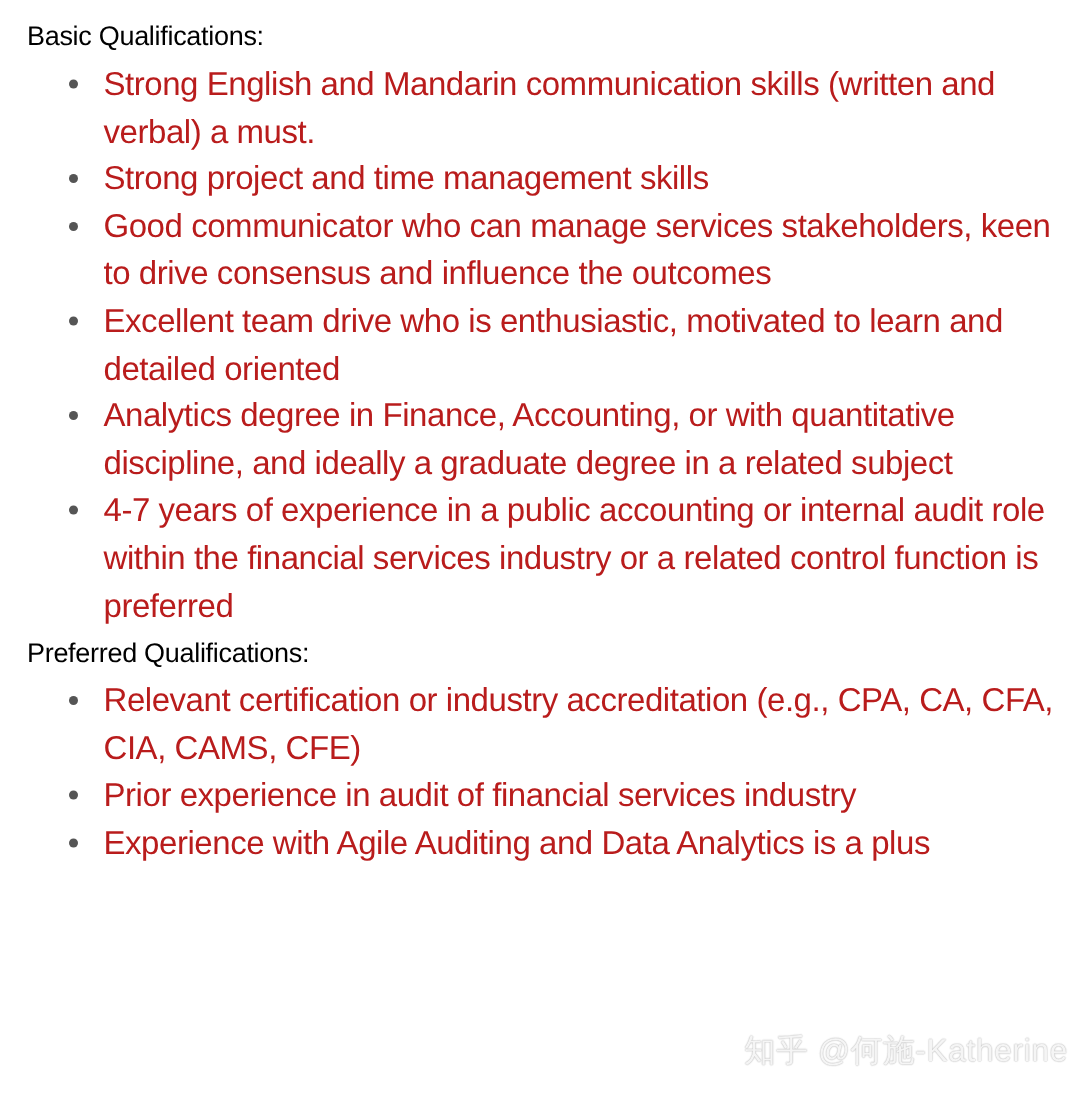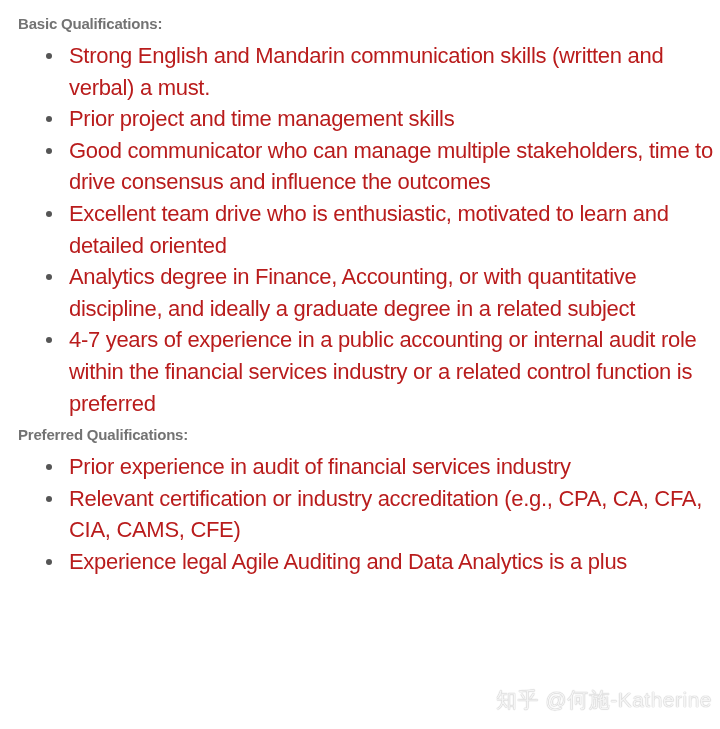--- a/index.html
+++ b/index.html
@@ -5,21 +5,21 @@
   html, body { margin: 0; padding: 0; }
   body {
     width: 720px; height: 729px; overflow: hidden;
     background: #ffffff;
     font-family: "Liberation Sans", sans-serif;
     color: #555555;
     position: relative;
   }
   .doc { position: absolute; left: 18px; top: 8px; right: 6px; }
   h2 {
-    margin: 0; font-size: 15px; font-weight: bold; color: #737373;
+    margin: 0; font-size: 18px; font-weight: normal; color: #000000;
     line-height: 32px; letter-spacing: -0.2px;
   }
   ul { margin: 0; padding: 0 0 0 51px; list-style: none; }
   li {
     position: relative; font-size: 22px; line-height: 31.6px;
     letter-spacing: -0.3px; color: #b91c1c;
   }
   li .bullet {
     position: absolute; left: -23px; top: 13px; width: 6px; height: 6px;
     border-radius: 50%; background: #555555;
@@ -33,30 +33,30 @@
   }
 </style>
 </head>
 <body>
 
 <div class="doc">
   <section>
     <h2>Basic Qualifications:</h2>
     <ul>
       <li><span class="bullet"></span><span>Strong English and Mandarin communication skills (written and verbal) a must.</span></li>
-      <li><span class="bullet"></span><span>Prior project and time management skills</span></li>
-      <li><span class="bullet"></span><span>Good communicator who can manage multiple stakeholders, time to drive consensus and influence the outcomes</span></li>
+      <li><span class="bullet"></span><span>Strong project and time management skills</span></li>
+      <li><span class="bullet"></span><span>Good communicator who can manage services stakeholders, keen to drive consensus and influence the outcomes</span></li>
       <li><span class="bullet"></span><span>Excellent team drive who is enthusiastic, motivated to learn and detailed oriented</span></li>
       <li><span class="bullet"></span><span>Analytics degree in Finance, Accounting, or with quantitative discipline, and ideally a graduate degree in a related subject</span></li>
       <li><span class="bullet"></span><span>4-7 years of experience in a public accounting or internal audit role within the financial services industry or a related control function is preferred</span></li>
     </ul>
   </section>
   <section class="section2">
     <h2>Preferred Qualifications:</h2>
     <ul>
+      <li><span class="bullet"></span><span>Relevant certification or industry accreditation (e.g., CPA, CA, CFA, CIA, CAMS, CFE)</span></li>
       <li><span class="bullet"></span><span>Prior experience in audit of financial services industry</span></li>
-      <li><span class="bullet"></span><span>Relevant certification or industry accreditation (e.g., CPA, CA, CFA, CIA, CAMS, CFE)</span></li>
-      <li><span class="bullet"></span><span>Experience legal Agile Auditing and Data Analytics is a plus</span></li>
+      <li><span class="bullet"></span><span>Experience with Agile Auditing and Data Analytics is a plus</span></li>
     </ul>
   </section>
 </div>
 
 <div class="watermark">知乎 @何施-Katherine</div>
 
 </body></html>

